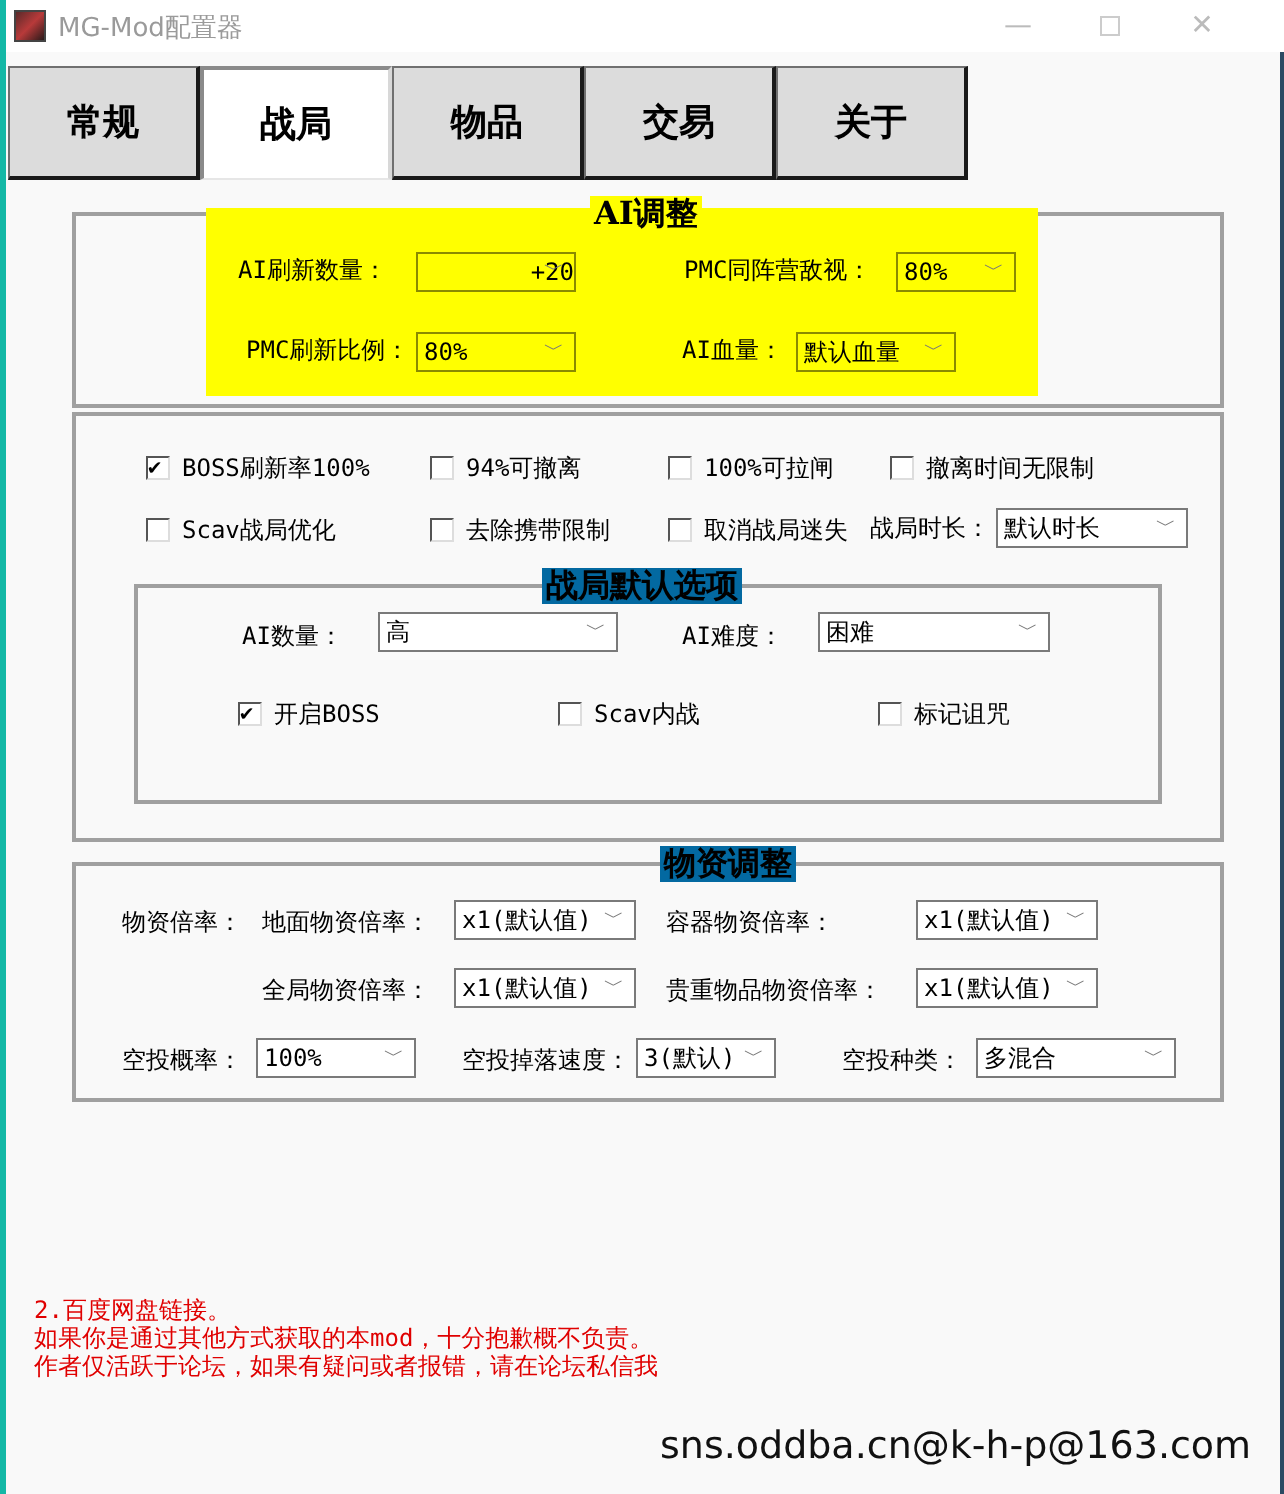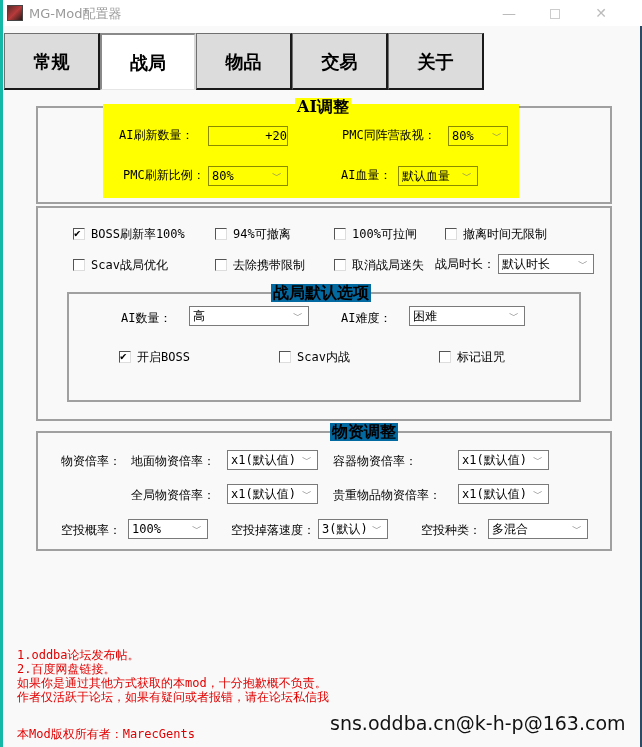--- a/index.html
+++ b/index.html
@@ -158,21 +158,19 @@
     <span>3(默认)</span>
     <span class="chev">﹀</span>
   </div>
   <div class="lbl" style="left:418px;top:522px;">空投种类：</div>
   <div class="sel" style="left:485px;top:519px;width:100px;">
     <span>多混合</span>
     <span class="chev">﹀</span>
   </div>
 
   <div class="notice">
-    <div>1.oddba论坛发布帖。</div>
     <div>2.百度网盘链接。</div>
     <div>如果你是通过其他方式获取的本mod，十分抱歉概不负责。</div>
     <div>作者仅活跃于论坛，如果有疑问或者报错，请在论坛私信我</div>
   </div>
-  <div class="owner">本Mod版权所有者：MarecGents</div>
 
   <div class="contact">sns.oddba.cn@k-h-p@163.com</div>
 </div>
 
 </body></html>

